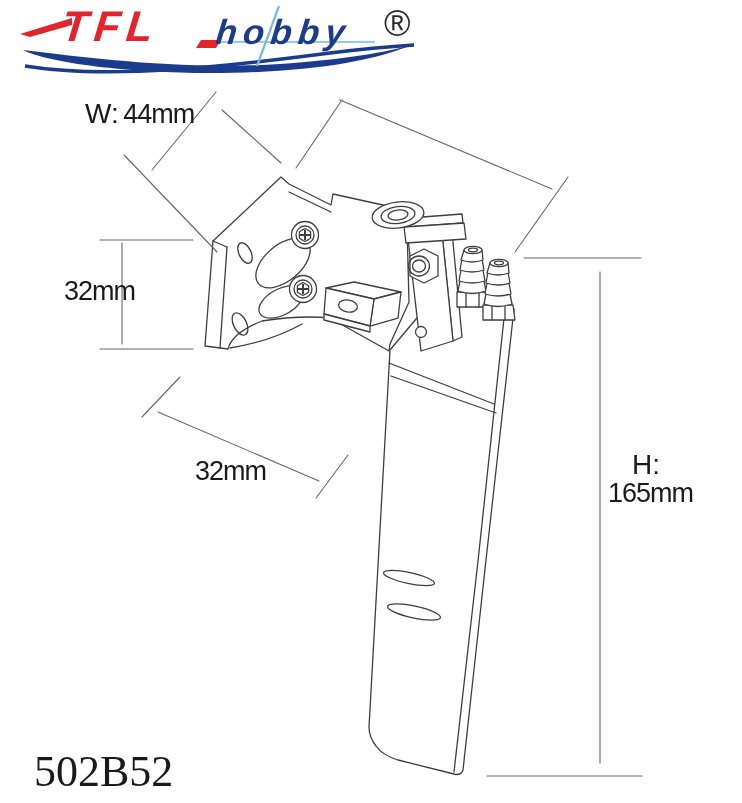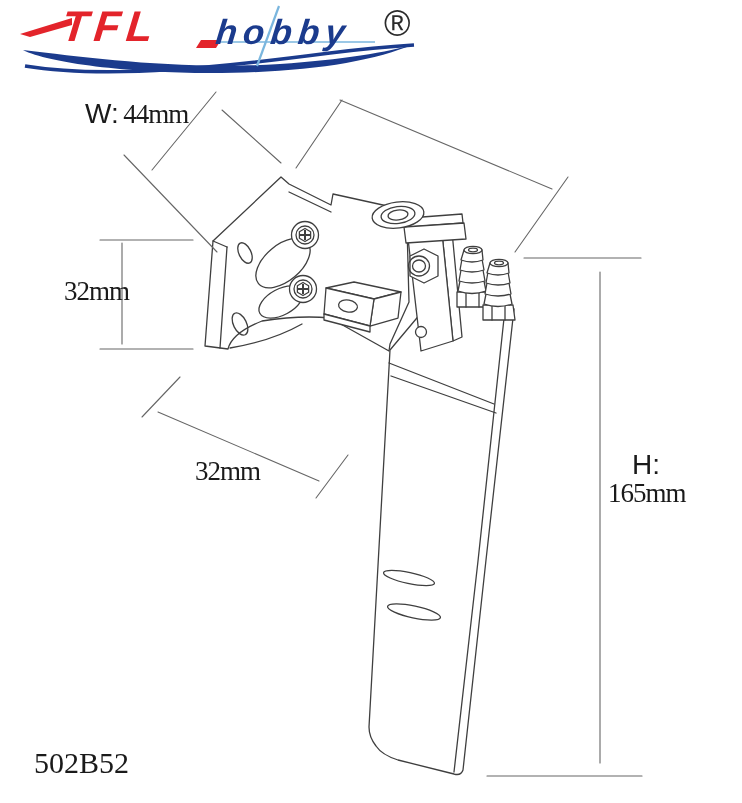--- a/index.html
+++ b/index.html
@@ -32,31 +32,31 @@
     font-size:35px;letter-spacing:6px;color:var(--brand-blue);
     transform:skewX(-6deg);white-space:nowrap;
   }
   .brand-reg{
     position:absolute;left:384px;top:6px;
     font-size:36px;font-weight:normal;color:#2b2b2b;line-height:1;
   }
   
   .dim-label{position:absolute;white-space:nowrap;color:var(--text);}
   .dim-prefix{font-family:"Liberation Sans",sans-serif;font-size:28px;}
-  .dim-value{font-family:Liberation Serif, serif;font-size:27px;letter-spacing:-1px;text-align:right;}
+  .dim-value{font-family:Liberation Sans, sans-serif;font-size:27px;letter-spacing:-1px;text-align:right;}
   .w-label{left:85px;top:98px;}
   .l-label{left:405px;top:107px;}
   .h-label{left:608px;top:450px;width:76px;text-align:center;line-height:1.05;}
   .h-label .dim-prefix{display:block;}
   .h-label .dim-value{display:block;}
   .d32a{left:64px;top:276px;}
   .d32b{left:195px;top:456px;}
   .part-number{
     position:absolute;left:34px;top:746px;
-    font-family:"Liberation Serif",serif;font-size:30px;letter-spacing:0px;
+    font-family:"Liberation Serif",serif;font-size:44px;letter-spacing:0px;
     color:var(--text);
   }
   
   svg.drawing{position:absolute;left:0;top:0;}
   .ln{fill:none;stroke:var(--line);stroke-width:1.3;stroke-linejoin:round;stroke-linecap:round;}
   .lnw{fill:#ffffff;stroke:var(--line);stroke-width:1.3;stroke-linejoin:round;stroke-linecap:round;}
   .dim{fill:none;stroke:var(--dim-line);stroke-width:1.1;stroke-linecap:round;}
 </style>
 </head>
 <body>

